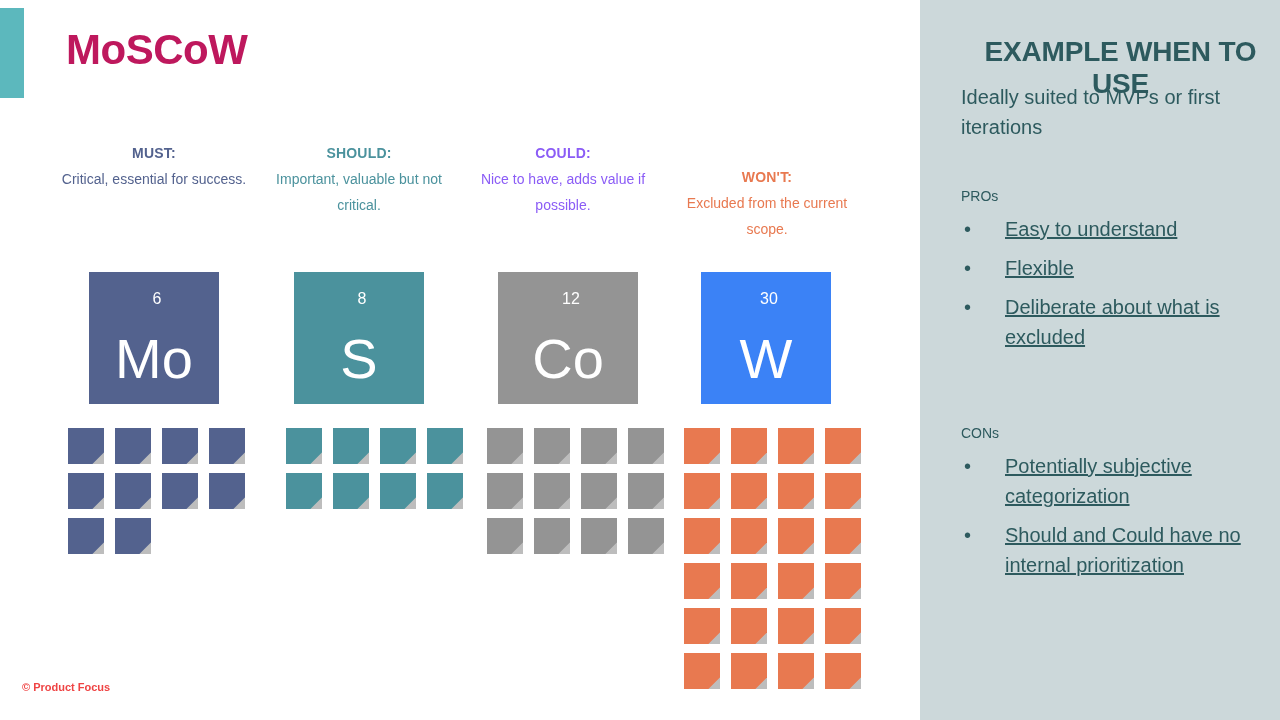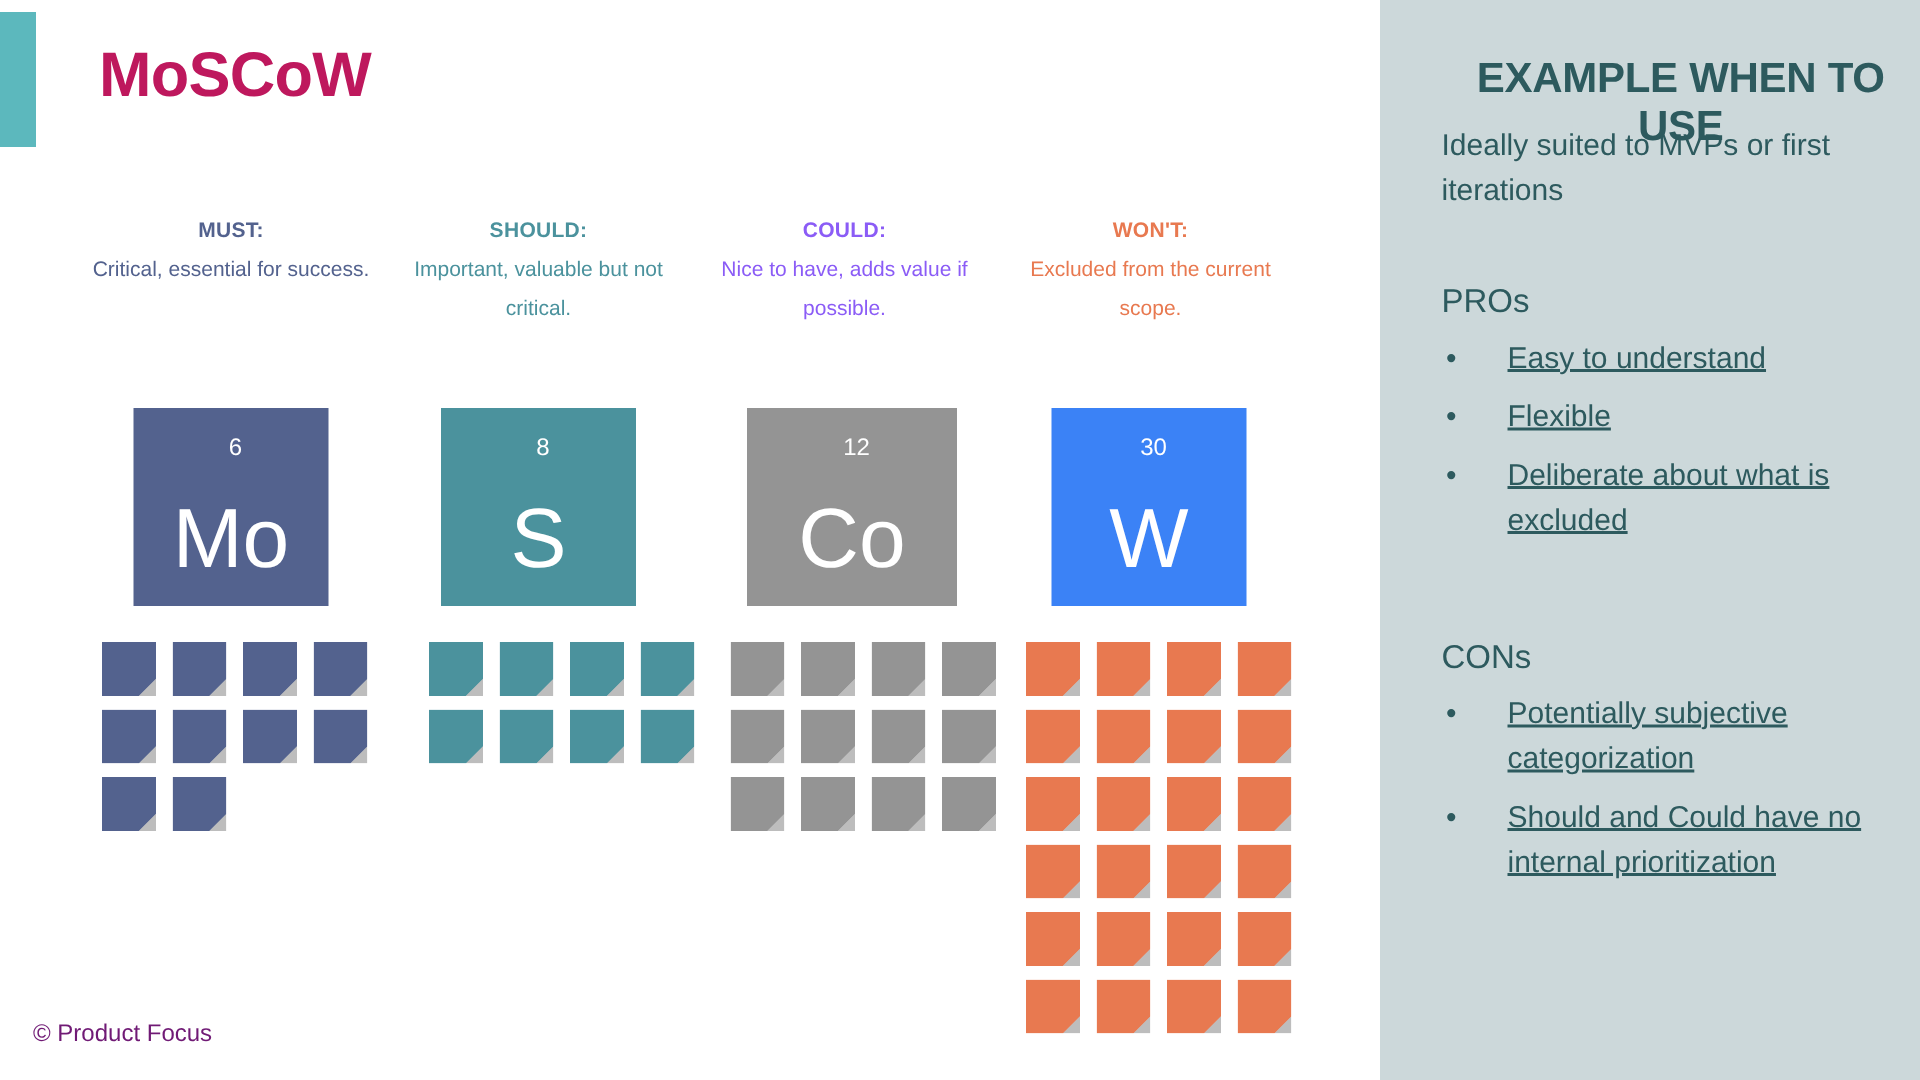--- a/index.html
+++ b/index.html
@@ -47,21 +47,21 @@
   }
 
   .column {
     position: absolute;
     top: 140px;
     width: 204px;
   }
   #column-0 { left: 52px; }
   #column-1 { left: 257px; }
   #column-2 { left: 461px; }
-  #column-3 { left: 665px; }
+  #column-3 { left: 665px; margin-top: 24px; }
 
   .col-header {
     text-align: center;
     font-size: 14px;
     line-height: 26px;
     font-weight: normal;
   }
   .col-header .hdr-title {
     display: block;
     font-weight: bold;
@@ -140,22 +140,23 @@
     height: 32%;
     clip-path: polygon(100% 0, 100% 100%, 0 100%);
     background: rgba(0,0,0,0.26);
   }
 
   
   #copyright {
     position: absolute;
     left: 22px;
     top: 681px;
-    font-size: 16px;
-    color: #701a75;
+    font-size: 11px;
+    color: #ef4444;
+    font-weight: bold;
   }
 
   
   #sidebar {
     position: absolute;
     left: 920px;
     top: 0;
     width: 360px;
     height: 720px;
     background: #ccd8da;
@@ -180,21 +181,21 @@
   }
   .side-section {
     position: absolute;
     left: 41px;
     width: 300px;
   }
   #section-pros { top: 188px; }
   #section-cons { top: 425px; }
 
   .side-section .section-title {
-    font-size: 22px;
+    font-size: 14px;
     margin-bottom: 10px;
   }
   .bullet-row {
     display: flex;
     align-items: flex-start;
     margin-bottom: 9px;
   }
   .bullet-dot {
     flex: 0 0 41px;
     font-size: 20px;

